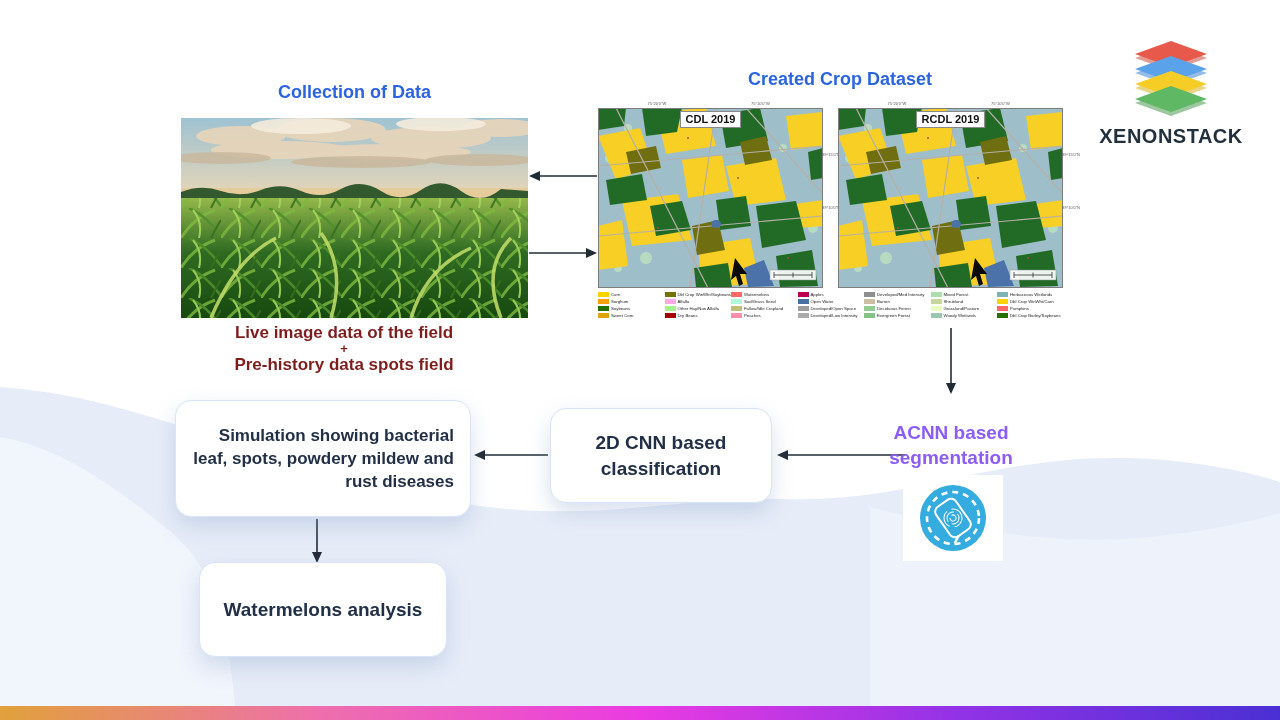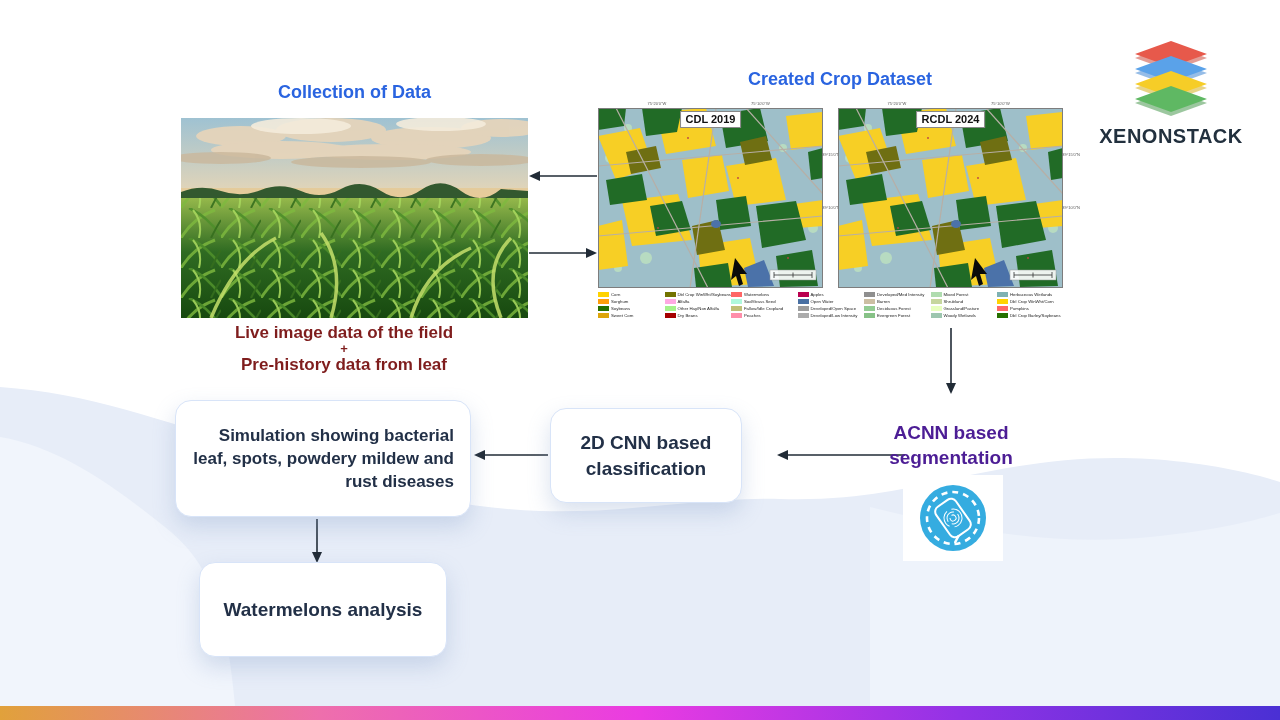--- a/index.html
+++ b/index.html
@@ -37,23 +37,23 @@
   #legend{left:598px;top:292px;width:466px;display:flex;}
   .lcol{width:66.5px;}
   .li{display:flex;align-items:center;margin-bottom:1.5px;height:5.5px;}
   .sw{display:inline-block;width:11px;height:5px;margin-right:2px;flex:none;}
   .lt{font-size:4.3px;line-height:5px;color:#222;white-space:nowrap;}
   
   .card{background:#fff;border:1px solid #D8E4F8;border-radius:16px;
     box-shadow:0 10px 22px rgba(130,155,200,.30);display:flex;align-items:center;justify-content:center;
     text-align:center;color:#223047;font-weight:bold;box-sizing:border-box;}
   #box-sim{left:175px;top:400px;width:296px;height:117px;font-size:17px;line-height:23px;padding:0 16px;text-align:right;}
-  #box-cnn{left:550px;top:408px;width:192px;height:95px;font-size:19px;line-height:26px;}
+  #box-cnn{left:550px;top:408px;width:222px;height:95px;font-size:19px;line-height:26px;}
   #box-param{left:199px;top:562px;width:248px;height:95px;font-size:19px;}
-  #acnn-label{left:851px;top:420px;width:200px;text-align:center;color:#4c1d95;font-weight:bold;
+  #acnn-label{left:851px;top:420px;width:200px;text-align:center;color:#8b5cf6;font-weight:bold;
     font-size:19px;line-height:25px;}
   #seg-icon-wrap{left:903px;top:475px;width:100px;height:86px;background:#fff;
     display:flex;align-items:center;justify-content:center;}
   .arrow{overflow:visible;}
 </style>
 </head>
 <body>
 
 <svg width="0" height="0" style="position:absolute" aria-hidden="true">
   <defs>
@@ -198,42 +198,42 @@
         <path d="M150,200 Q165,150 140,115"></path>
       <path d="M230,200 Q245,150 290,130"></path>
         <path d="M320,200 Q300,150 330,120"></path>
     </g>
   </svg>
 </div>
 
 <div id="field-caption" class="abs">
   <div class="l1">Live image data of the field</div>
   <div class="plus">+</div>
-  <div class="l2">Pre-history data from leaf</div>
+  <div class="l2">Pre-history data spots field</div>
 </div>
 
 <div id="map1" class="abs map">
   <span class="tick t1">75°20'0"W</span>
   <span class="tick t2">75°10'0"W</span>
   <span class="tick r1">39°15'0"N</span>
   <span class="tick r2">39°10'0"N</span>
   <svg width="225" height="180" viewBox="0 0 225 180">
       <use href="#mapart"></use>
     </svg>
   <div class="map-chip">CDL 2019</div>
 </div>
 <div id="map2" class="abs map">
   <span class="tick t1">75°20'0"W</span>
   <span class="tick t2">75°10'0"W</span>
   <span class="tick r1">39°15'0"N</span>
   <span class="tick r2">39°10'0"N</span>
   <svg width="225" height="180" viewBox="0 0 225 180">
       <use href="#mapart"></use>
     </svg>
-  <div class="map-chip">RCDL 2024</div>
+  <div class="map-chip">RCDL 2019</div>
 </div>
 
 <div id="legend" class="abs">
   <div class="lcol">
     <div class="li">
         <span class="sw" style="background: rgb(255, 211, 0);"></span>
         <span class="lt">Corn</span>
       </div>
     <div class="li">
         <span class="sw" style="background: rgb(255, 158, 11);"></span>

